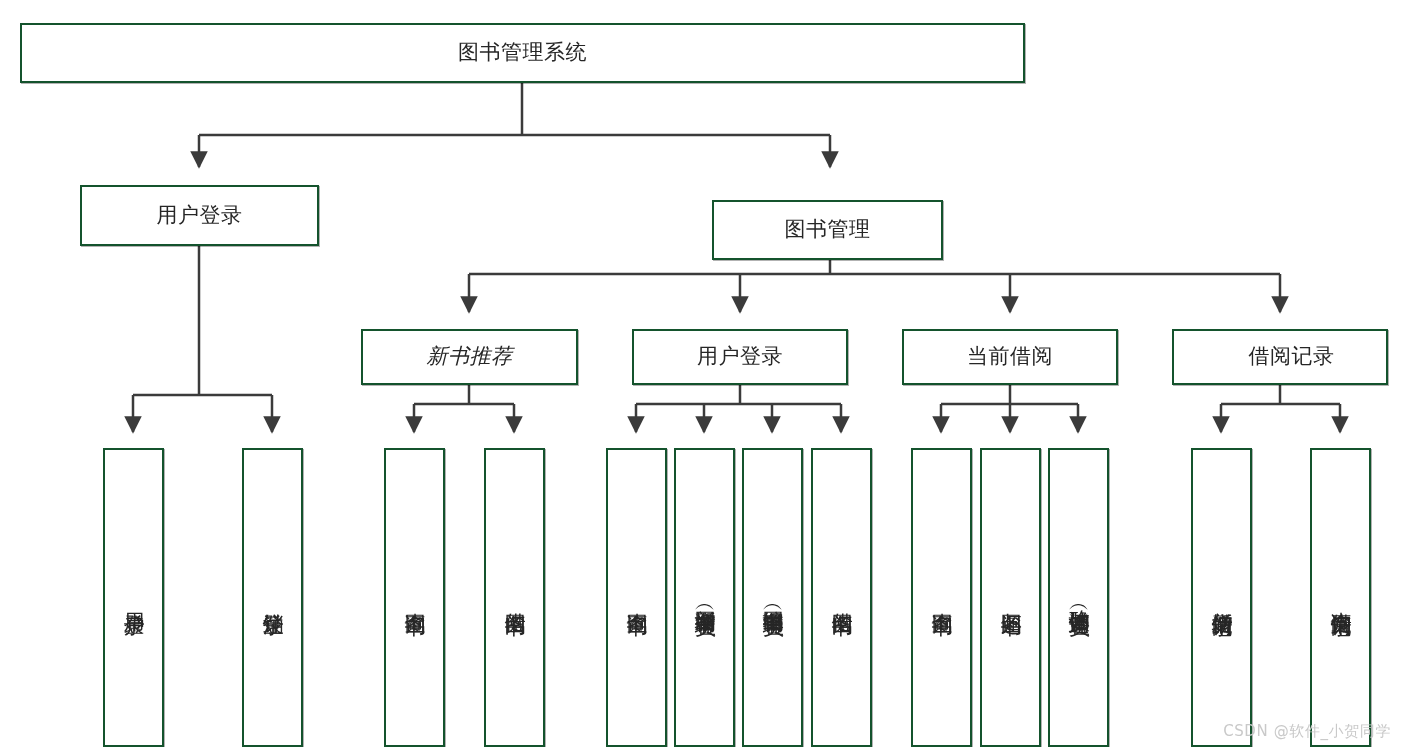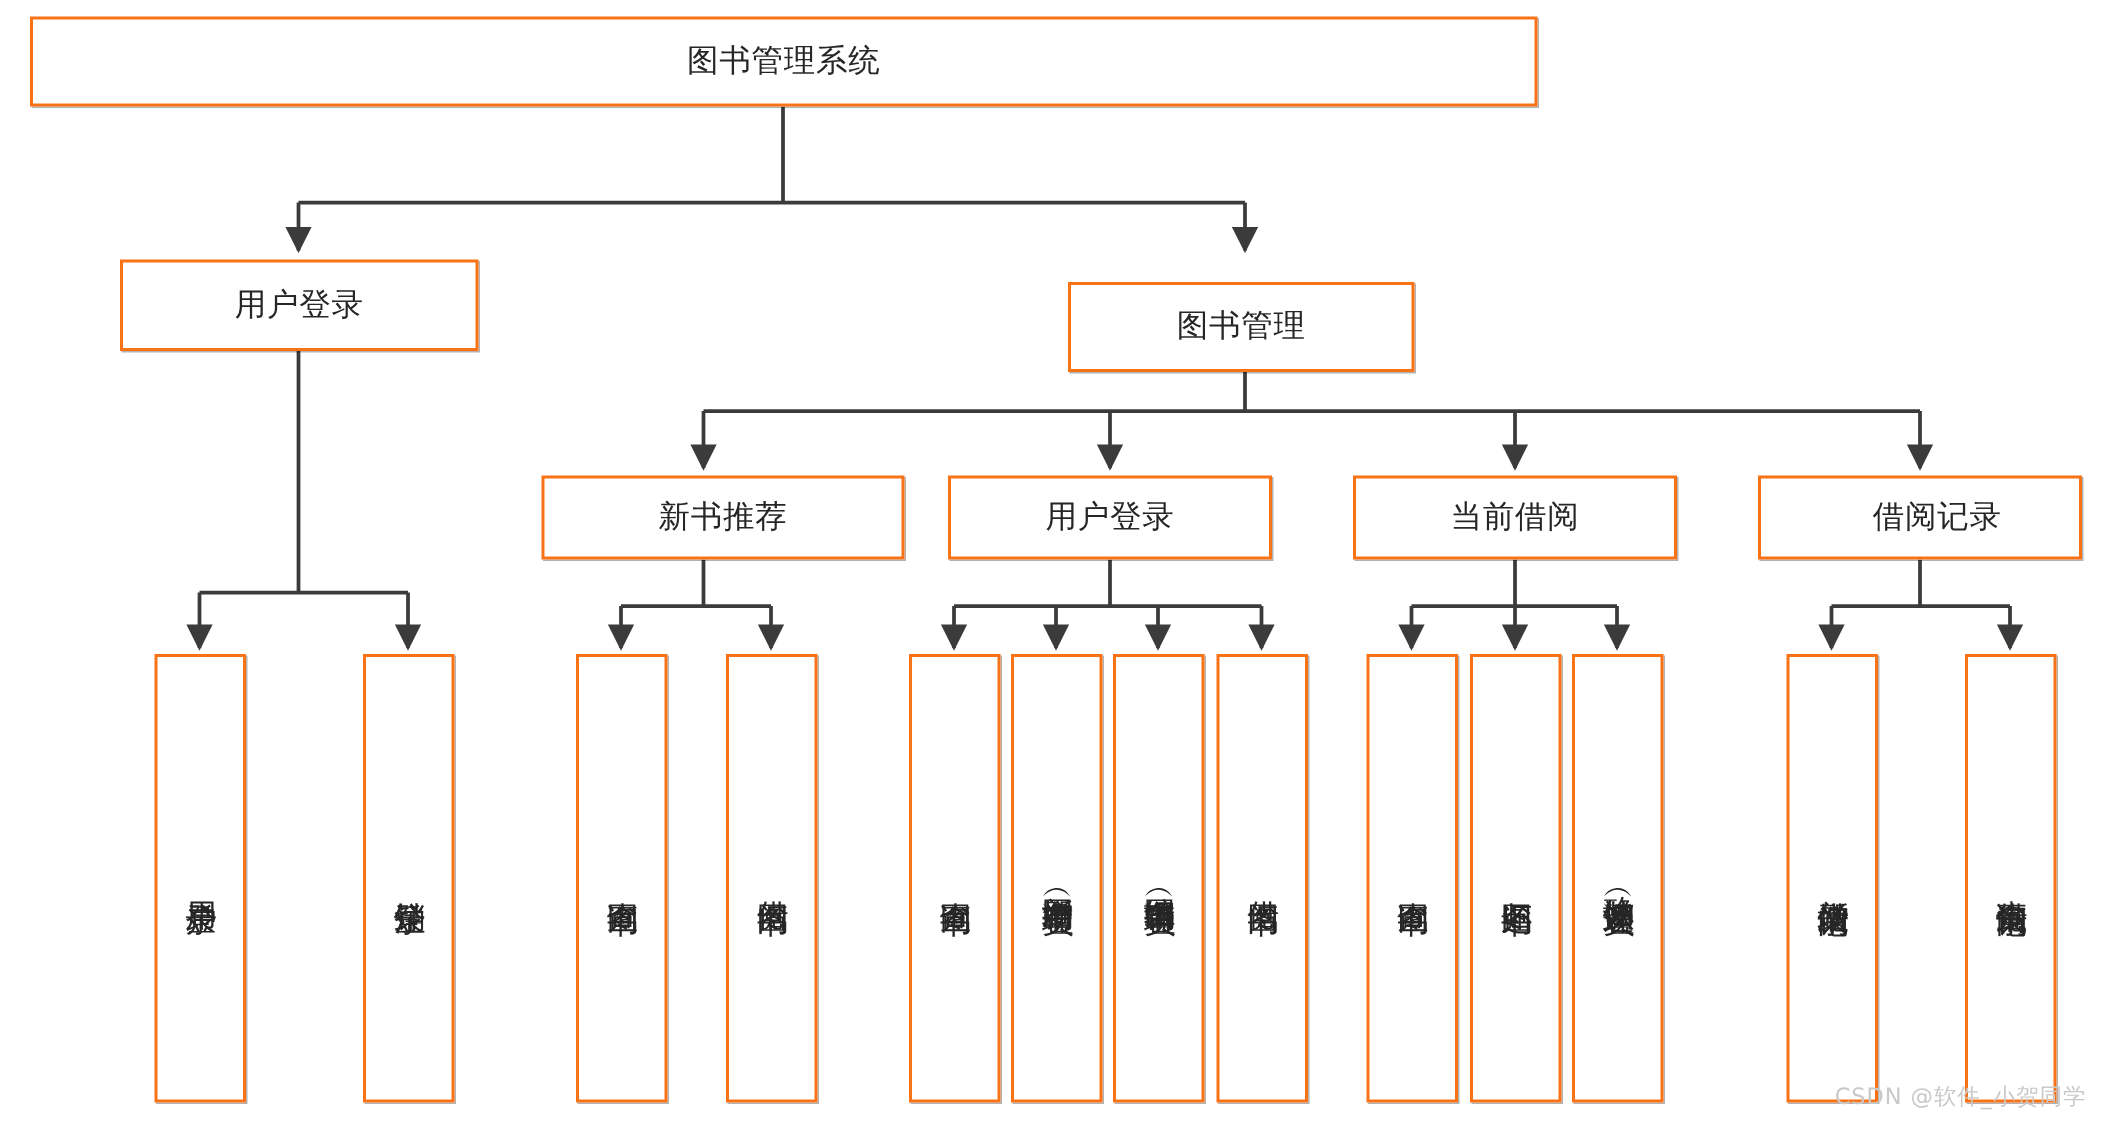--- a/index.html
+++ b/index.html
@@ -23,25 +23,26 @@
     left: 0;
     top: 0;
     width: 1405px;
     height: 747px;
     pointer-events: none;
   }
   .node {
     position: absolute;
     box-sizing: border-box;
     background: #ffffff;
-    border: 2px solid #f97316;
+    border: 2px solid #14532d;
     box-shadow: 1px 1px 0 rgba(0,0,0,0.30);
     display: flex;
     align-items: center;
     justify-content: center;
+    margin-top: 12px;
   }
   .node-label {
     color: #262626;
     font-size: 21px;
     line-height: 1.22;
     letter-spacing: 0.5px;
     white-space: nowrap;
     text-align: center;
   }
   .node.leaf {
@@ -128,21 +129,21 @@
   </div>
 
   <div class="node" style="left:80px; top:173px; width:239px; height:61px;">
     <span class="node-label">用户登录</span>
   </div>
 
   <div class="node" style="left:712px; top:188px; width:231px; height:60px;">
     <span class="node-label">图书管理</span>
   </div>
 
-  <div class="node" style="left:361px; top:317px; width:242px; height:56px;">
+  <div class="node" style="left:361px; top:317px; width:217px; height:56px;font-style:italic;">
     <span class="node-label">新书推荐</span>
   </div>
 
   <div class="node" style="left:632px; top:317px; width:216px; height:56px;">
     <span class="node-label">用户登录</span>
   </div>
 
   <div class="node" style="left:902px; top:317px; width:216px; height:56px;justify-content:center;">
     <span class="node-label">当前借阅</span>
   </div>

